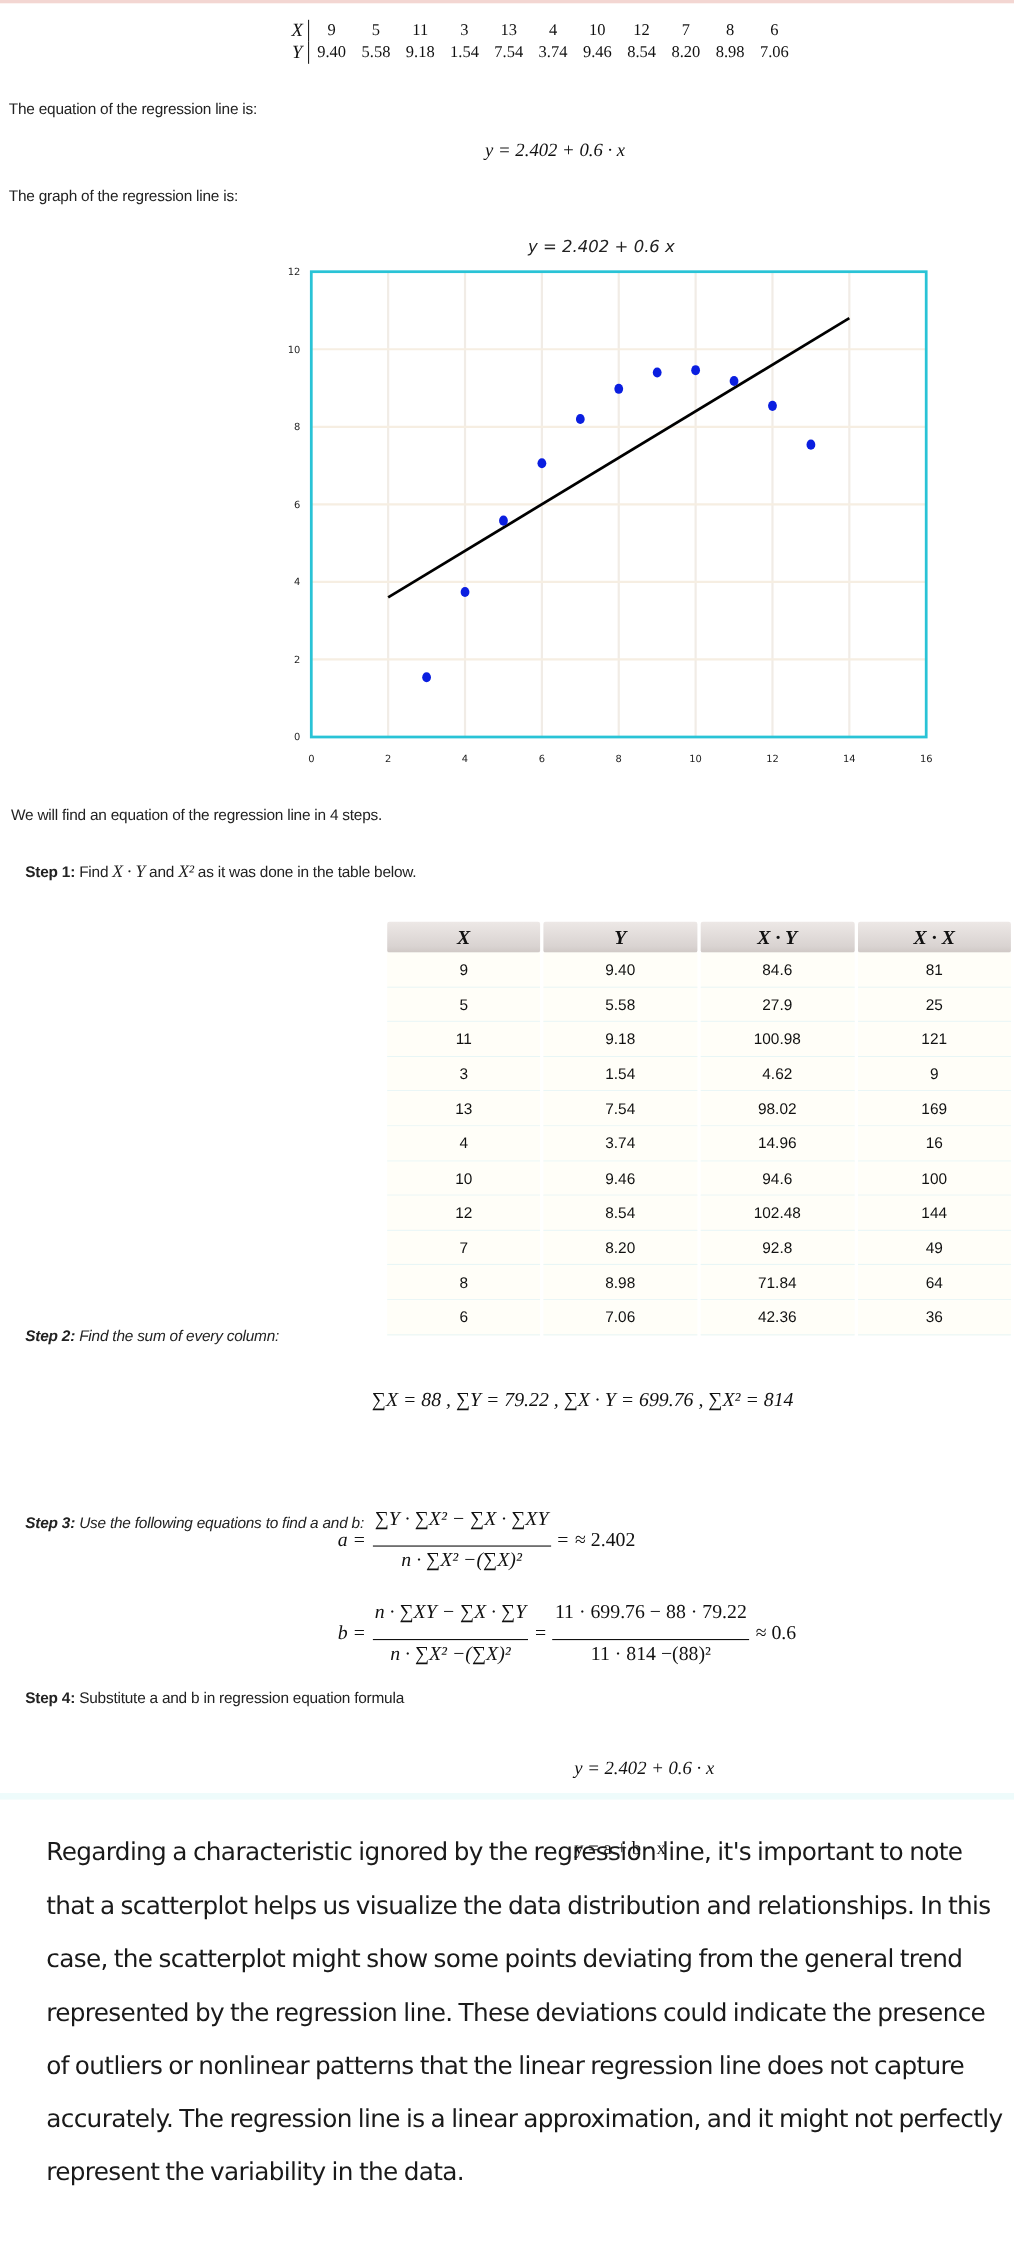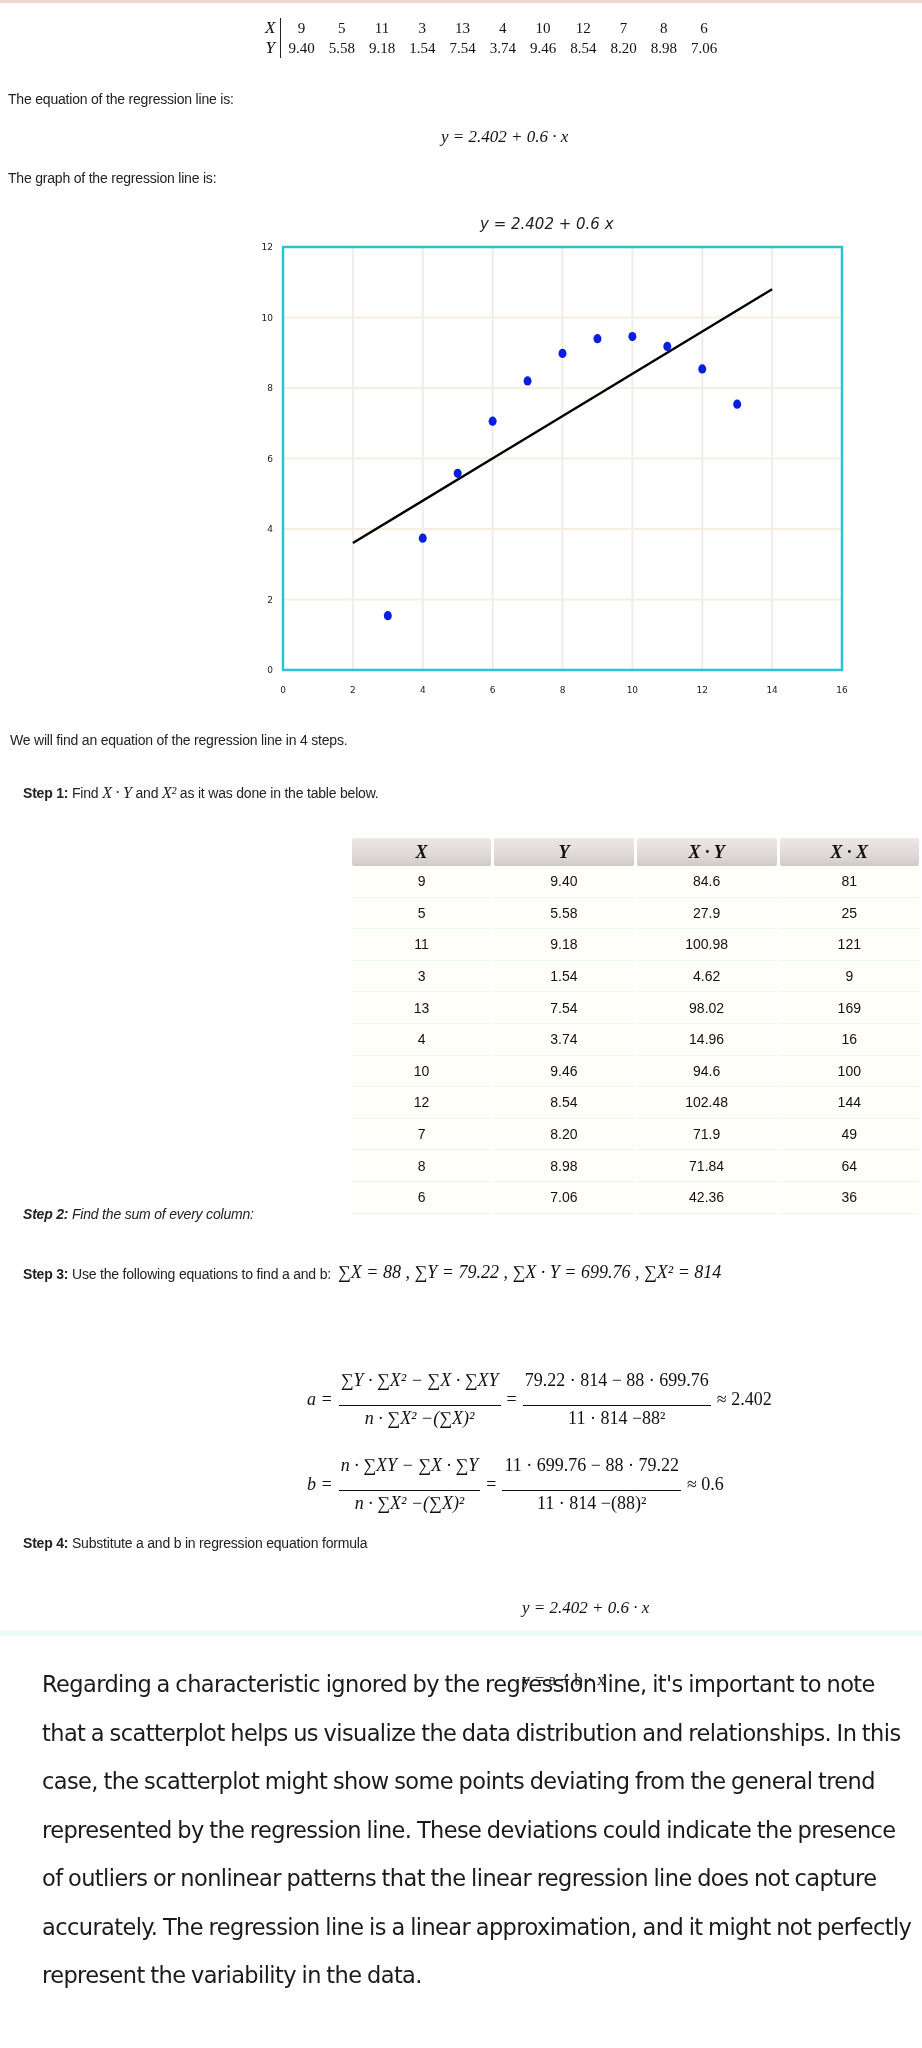--- a/index.html
+++ b/index.html
@@ -188,21 +188,21 @@
       </tr>
       <tr>
         <td>12</td>
         <td>8.54</td>
         <td>102.48</td>
         <td>144</td>
       </tr>
       <tr>
         <td>7</td>
         <td>8.20</td>
-        <td>71.9</td>
+        <td>92.8</td>
         <td>49</td>
       </tr>
       <tr>
         <td>8</td>
         <td>8.98</td>
         <td>71.84</td>
         <td>64</td>
       </tr>
       <tr>
         <td>6</td>
@@ -212,36 +212,32 @@
       </tr>
     </tbody>
 </table>
 
 <div class="text" style="top:1206px; left:23px;font-style:italic;">
   <span class="step-label">Step 2:</span>
   <span>Find the sum of every column:</span>
 </div>
 <div class="eq-center" style="left:338px; top:1262px; font-size:18px; font-style:italic;">∑X = 88 , ∑Y = 79.22 , ∑X · Y = 699.76 , ∑X² = 814</div>
 
-<div class="text" style="top:1266px; left:23px;">
+<div class="text" style="top:1376px; left:23px;font-style:italic;">
   <span class="step-label">Step 3:</span>
   <span>Use the following equations to find a and b:</span>
 </div>
 
 <div class="bigeq" style="left:307px; top:1370px;">
   <i>a =</i>
   <span class="frac">
     <i class="num">∑Y · ∑X² − ∑X · ∑XY</i>
     <i class="den">n · ∑X² −(∑X)²</i>
   </span>
   <span>=</span>
-  <span class="frac">
-    <span class="num">79.22 · 814 − 88 · 699.76</span>
-    <span class="den">11 · 814 −88²</span>
-  </span>
   <span>≈ 2.402</span>
 </div>
 
 <div class="bigeq" style="left:307px; top:1455px;">
   <i>b =</i>
   <span class="frac">
     <i class="num">n · ∑XY − ∑X · ∑Y</i>
     <i class="den">n · ∑X² −(∑X)²</i>
   </span>
   <span>=</span>

